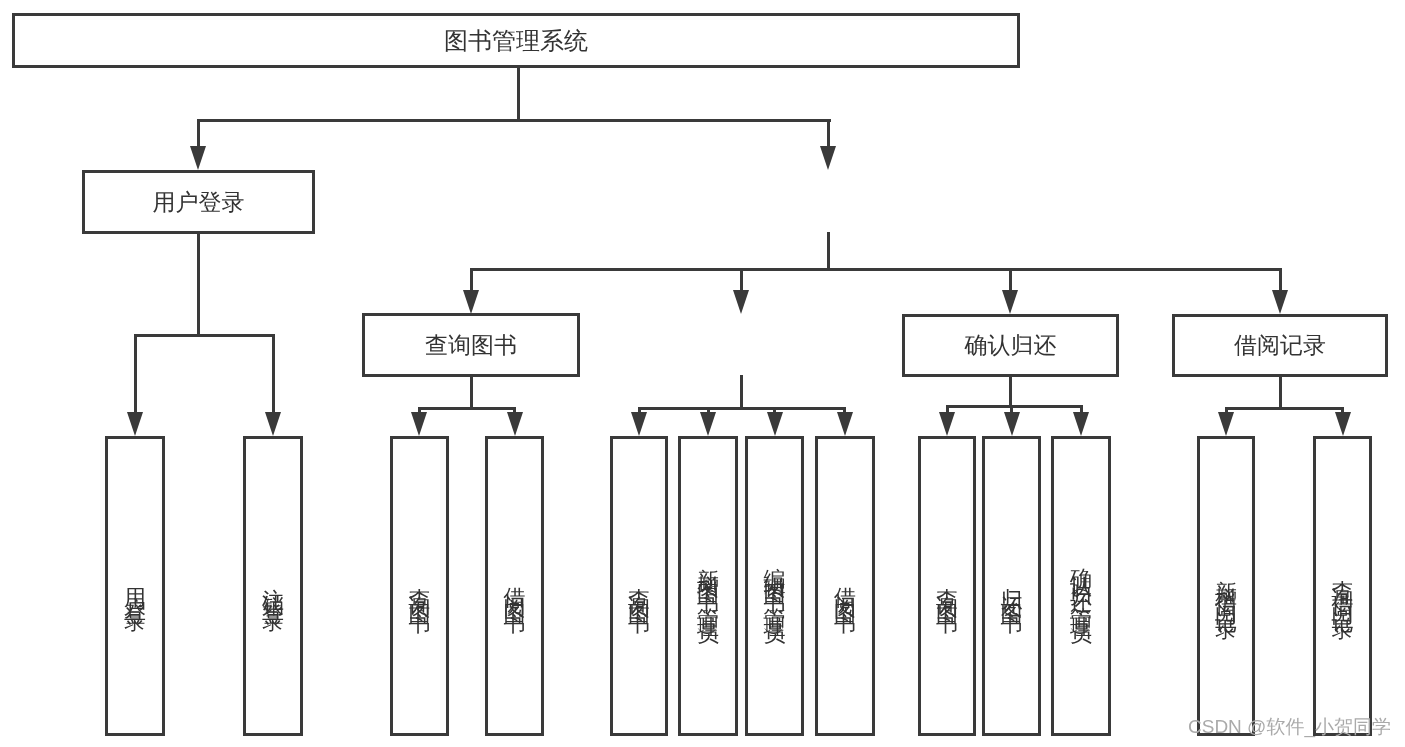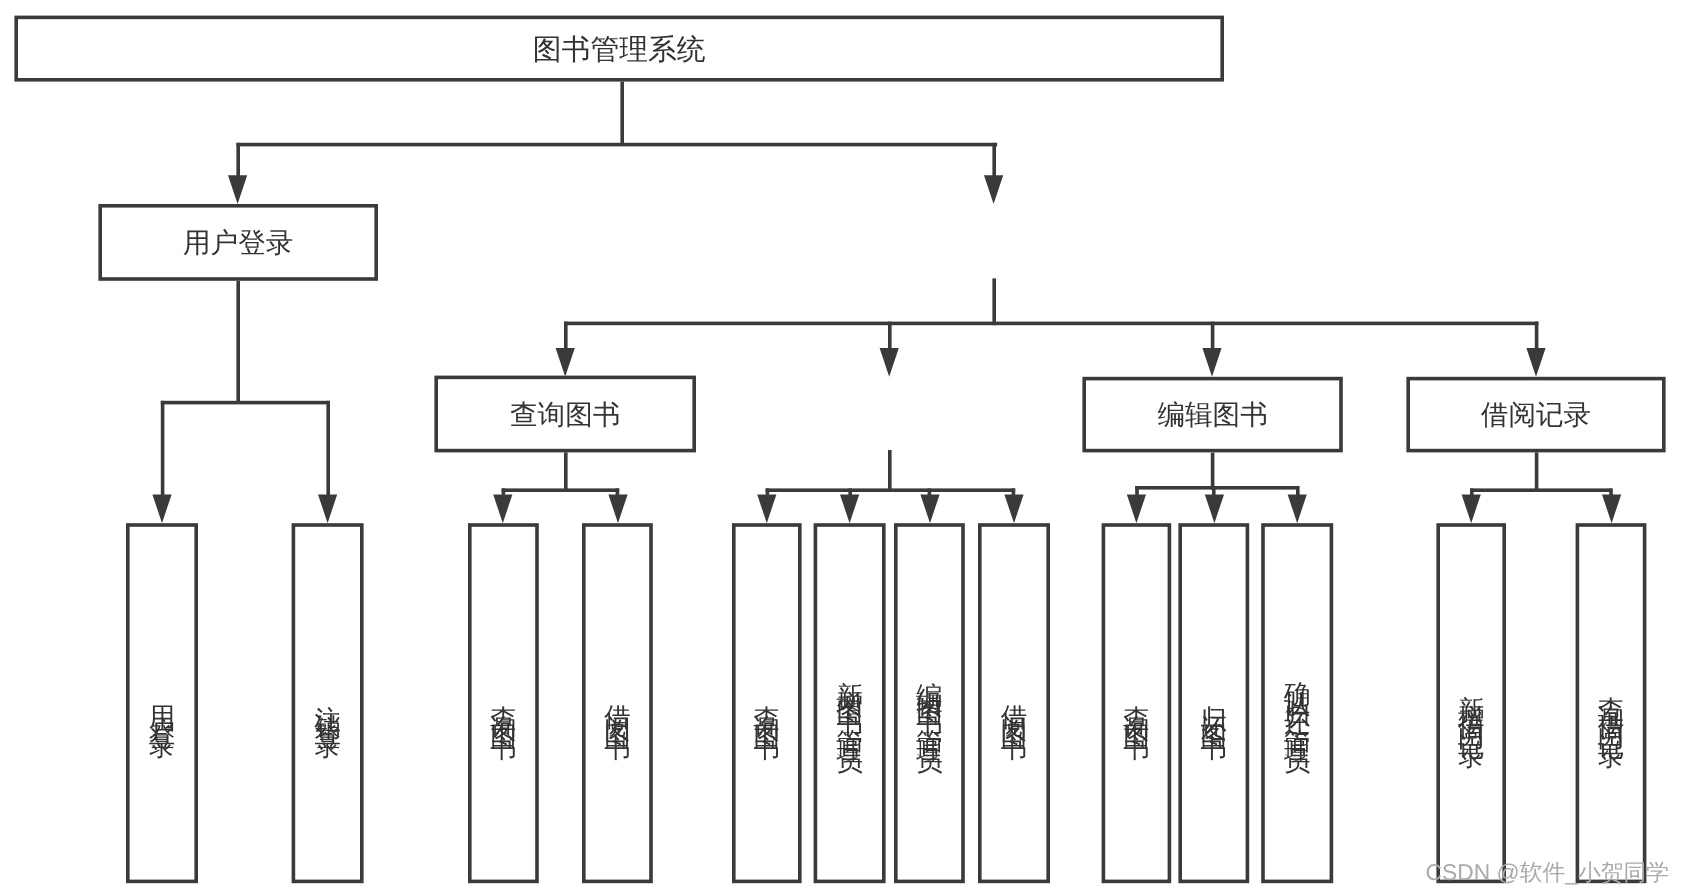--- a/index.html
+++ b/index.html
@@ -122,21 +122,21 @@
   <div class="l" style="left:1225px;top:407px;width:3px;height:7px;"></div>
   <div class="l" style="left:1341px;top:407px;width:3px;height:7px;"></div>
   <div class="ah" style="left:1218px;top:412px;"></div>
   <div class="ah" style="left:1335px;top:412px;"></div>
 
   <div class="box root" style="left:12px;top:13px;width:1008px;height:55px;">图书管理系统</div>
 
   <div class="box" style="left:82px;top:170px;width:233px;height:64px;">用户登录</div>
 
   <div class="box" style="left:362px;top:313px;width:218px;height:64px;">查询图书</div>
-  <div class="box" style="left:902px;top:314px;width:217px;height:63px;">编辑图书</div>
+  <div class="box" style="left:902px;top:314px;width:217px;height:63px;">确认归还</div>
   <div class="box" style="left:1172px;top:314px;width:216px;height:63px;">借阅记录</div>
 
   <div class="vbox" style="left:105px;top:436px;width:60px;height:300px;">用户登录</div>
   <div class="vbox" style="left:243px;top:436px;width:60px;height:300px;">注销登录</div>
 
   <div class="vbox" style="left:390px;top:436px;width:59px;height:300px;">查询图书</div>
   <div class="vbox" style="left:485px;top:436px;width:59px;height:300px;">借阅图书</div>
 
   <div class="vbox" style="left:610px;top:436px;width:58px;height:300px;">查询图书</div>
   <div class="vbox" style="left:678px;top:436px;width:60px;height:300px;">新增图书（管理员）</div>

